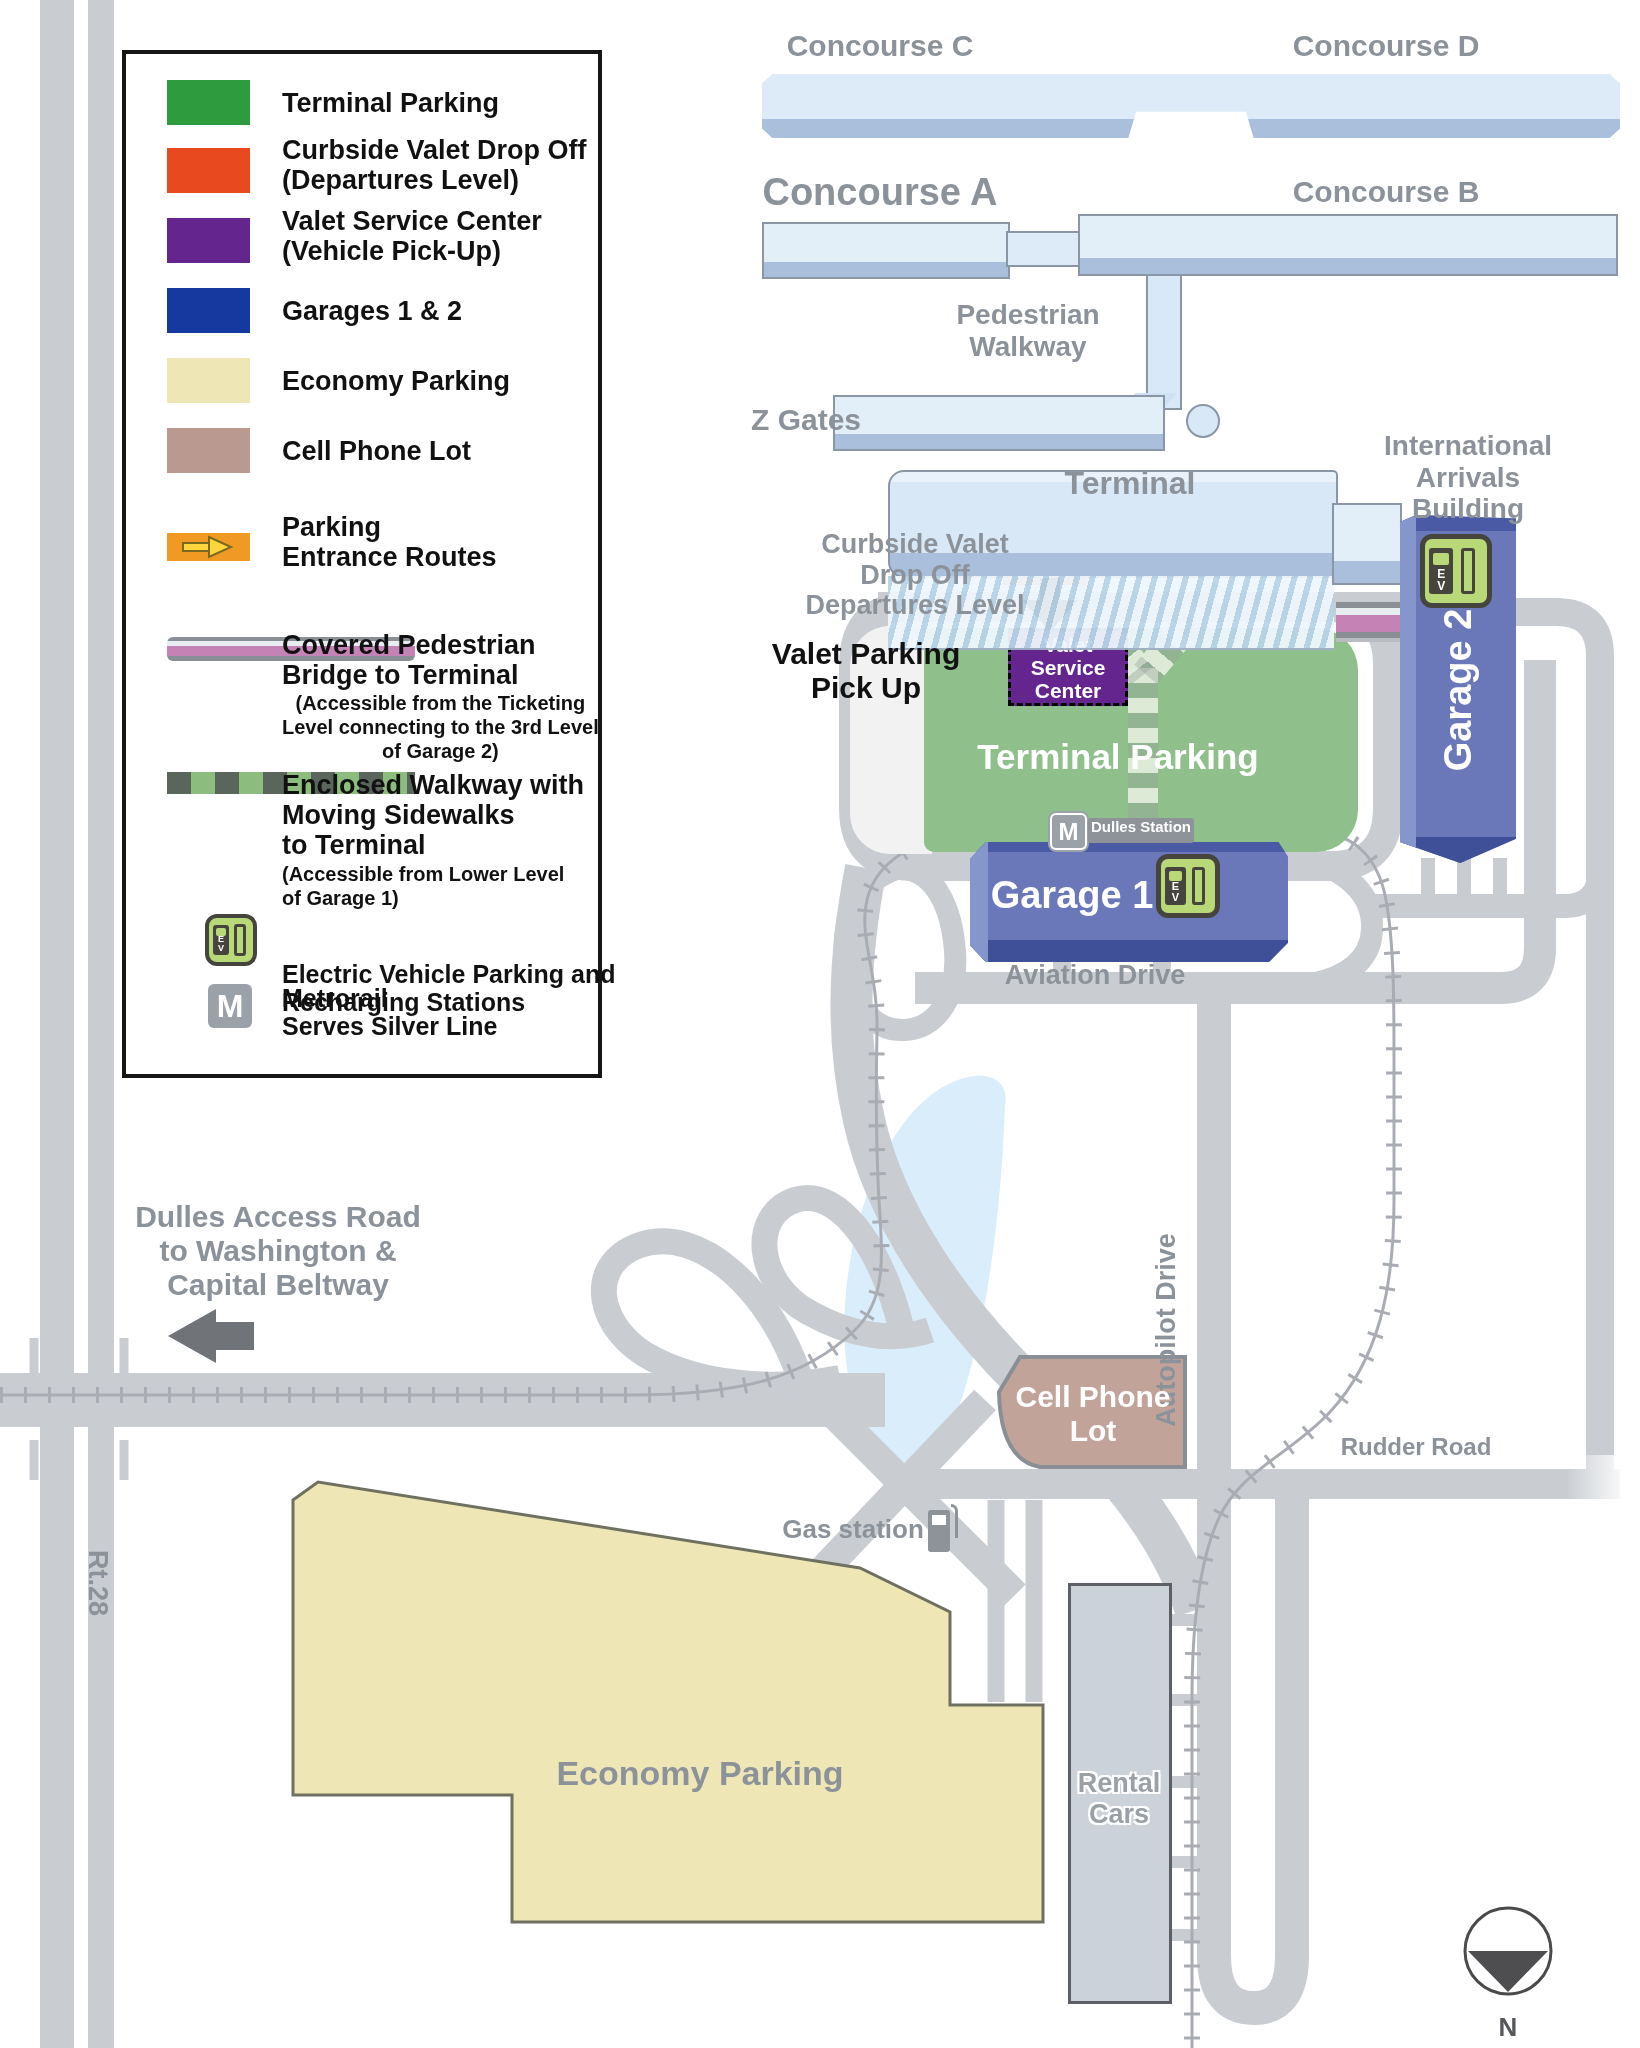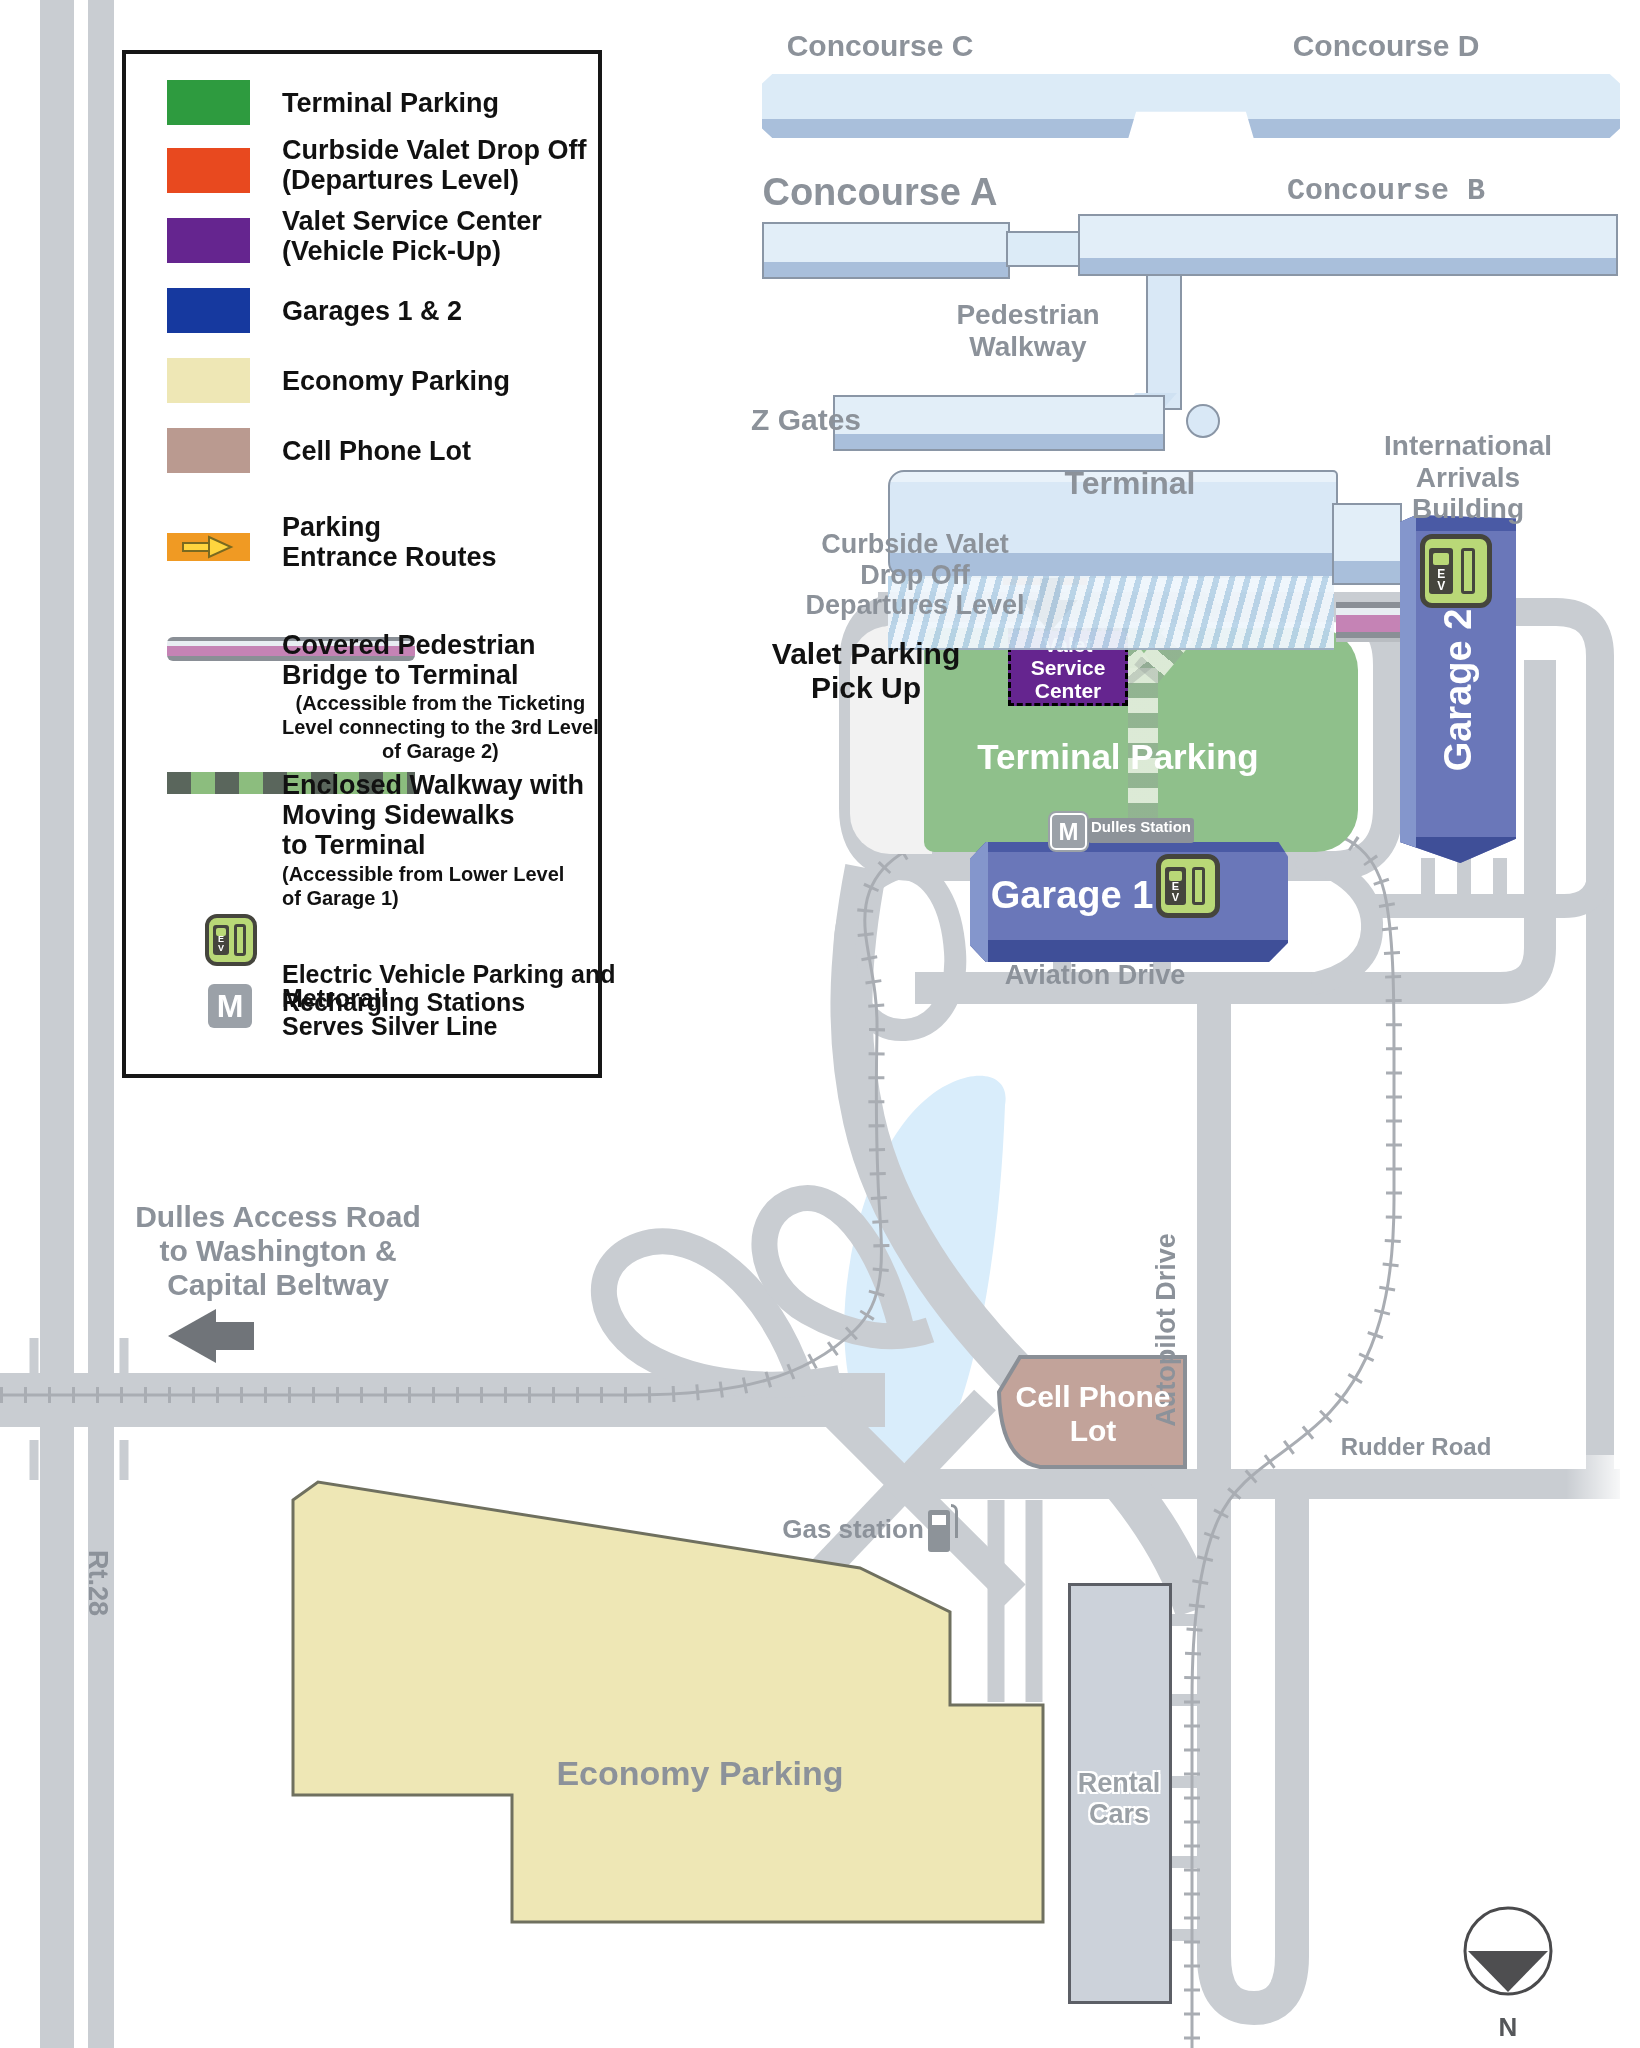--- a/index.html
+++ b/index.html
@@ -167,21 +167,21 @@
   </svg>
 
   <svg class="a" style="left:1462px;top:1905px;" width="92" height="92">
     <circle cx="46" cy="46" r="43" fill="#fff" stroke="#4a4a4c" stroke-width="3"></circle>
     <polygon points="6,46 86,46 46,87" fill="#4e4e50"></polygon>
   </svg>
 
   <div class="lbl" style="left:880px;top:46px;font-size:30px;">Concourse C</div>
   <div class="lbl" style="left:1386px;top:46px;font-size:30px;">Concourse D</div>
   <div class="lbl" style="left:880px;top:192px;font-size:38px;">Concourse A</div>
-  <div class="lbl" style="left:1386px;top:192px;font-size:30px;font-family:Liberation Mono, monospace;">Concourse B</div>
+  <div class="lbl" style="left:1386px;top:192px;font-size:30px;">Concourse B</div>
   <div class="lbl" style="left:1028px;top:331px;font-size:28px;">Pedestrian
 Walkway</div>
   <div class="lbl" style="left:806px;top:420px;font-size:30px;">Z Gates</div>
   <div class="lbl" style="left:1130px;top:483px;font-size:32px;">Terminal</div>
   <div class="lbl" style="left:915px;top:575px;font-size:27px;z-index:5;">Curbside Valet
 Drop Off
 Departures Level</div>
   <div class="lbl" style="left:1468px;top:477px;font-size:28px;">International
 Arrivals
 Building</div>

